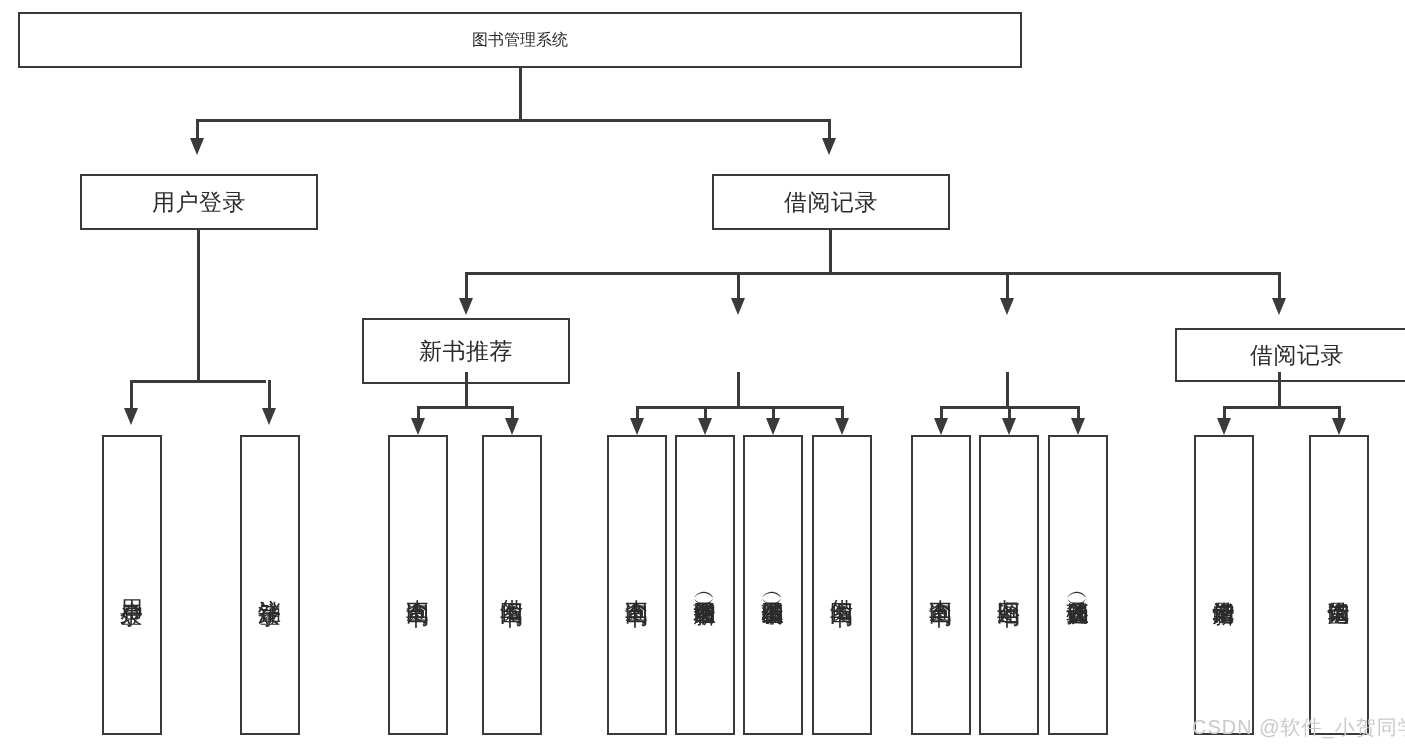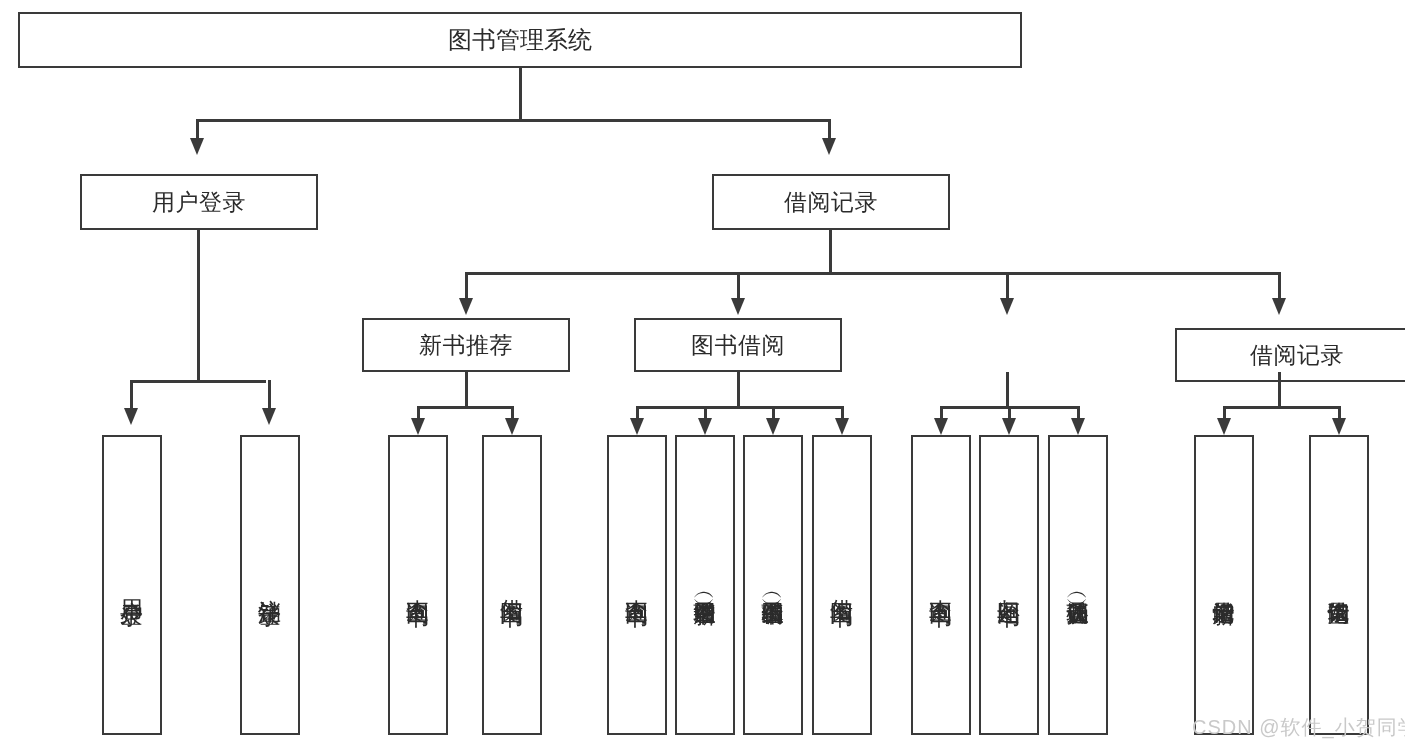--- a/index.html
+++ b/index.html
@@ -26,21 +26,21 @@
     align-items: center;
     justify-content: center;
     color: #2b2b2b;
     line-height: 1.05;
   }
   .node.horiz {
     font-size: 23px;
     letter-spacing: 0.5px;
   }
   .node.root {
-    font-size: 24px;
+    font-size: 16px;
   }
   .node.vert {
     writing-mode: vertical-rl;
     text-orientation: upright;
     font-size: 23px;
     letter-spacing: 2px;
     padding: 6px 0;
     white-space: normal;
   }
   .node.vert.tight {
@@ -107,25 +107,22 @@
   <div class="edge h" style="left:466px; top:272px; width:814px; height:2.5px;"></div>
   <div class="edge v" style="left:465px; top:272px; width:2.5px; height:30px;"></div>
   <div class="arrow" style="left:459px; top:298px;"></div>
   <div class="edge v" style="left:737px; top:272px; width:2.5px; height:30px;"></div>
   <div class="arrow" style="left:731px; top:298px;"></div>
   <div class="edge v" style="left:1006px; top:272px; width:2.5px; height:30px;"></div>
   <div class="arrow" style="left:1000px; top:298px;"></div>
   <div class="edge v" style="left:1278px; top:272px; width:2.5px; height:30px;"></div>
   <div class="arrow" style="left:1272px; top:298px;"></div>
 
-  <div class="node horiz" style="left:362px; top:318px; width:208px; height:54px;justify-content:center;">
+  <div class="node horiz" style="left:362px; top:318px; width:208px; height:66px;justify-content:center;">
     <span>新书推荐</span>
-  </div>
-  <div class="node horiz" style="left:634px; top:318px; width:208px; height:54px;">
-    <span>图书借阅</span>
   </div>
   <div class="node horiz" style="left:1175px; top:300px; width:244px; height:54px;margin-top:28px;">
     <span>借阅记录</span>
   </div>
 
   <div class="edge v" style="left:465px; top:372px; width:2.5px; height:36px;"></div>
   <div class="edge h" style="left:418px; top:406px; width:95px; height:2.5px;"></div>
   <div class="edge v" style="left:417px; top:406px; width:2.5px; height:16px;"></div>
   <div class="arrow" style="left:411px; top:418px;"></div>
   <div class="edge v" style="left:511px; top:406px; width:2.5px; height:16px;"></div>

